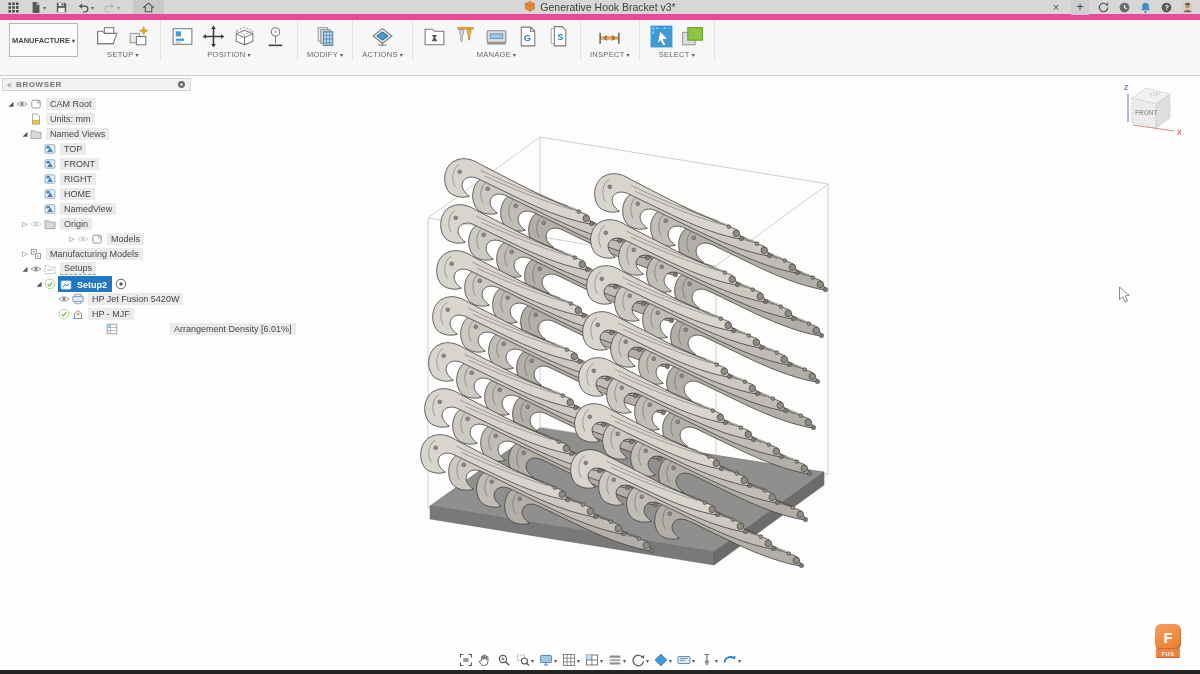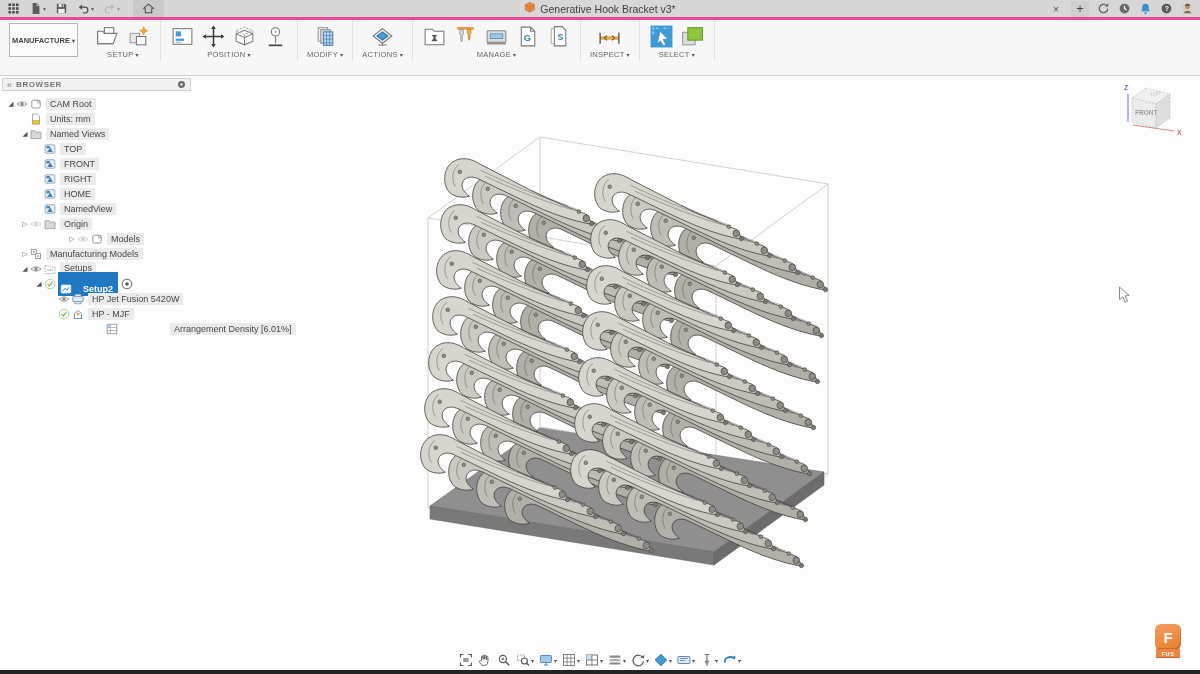--- a/index.html
+++ b/index.html
@@ -1,21 +1,21 @@
 <!DOCTYPE html>
 <html><head>
 <meta charset="utf-8">
 <style>
   * { margin:0; padding:0; box-sizing:border-box; }
   html,body { width:1200px; height:674px; overflow:hidden;
     font-family:"Liberation Sans", sans-serif; background:#fff; }
 
   
   .titlebar { position:relative; height:20px; background:#d7d7d7;
-    border-bottom:3px solid #ec4899; display:flex; align-items:center; }
+    border-bottom:6px solid #ec4899; display:flex; align-items:center; }
   .qa { display:flex; align-items:center; gap:9px; padding-left:7px; height:100%; }
   .qa-item { display:flex; align-items:center; height:100%; cursor:default; }
   .qa-item svg { width:13px; height:13px; }
   .qa-caret { font-size:6px; color:#666; margin-left:1px; }
   .qa-item.dim { opacity:.55; }
   .home-tab { background:#c9c9c9; padding:0 9px; height:100%; display:flex; align-items:center; margin-left:4px; }
   .doc-title { position:absolute; left:50%; top:0; transform:translateX(-50%);
     height:100%; display:flex; align-items:center; gap:5px; font-size:10.5px; color:#3f3f3f; }
   .doc-title svg { width:11px; height:11px; }
   .tb-right { position:absolute; right:6px; top:0; height:100%; display:flex; align-items:center; gap:8px; }
@@ -52,21 +52,21 @@
   .bh-gear svg { width:9px; height:9px; display:block; }
   .tree { margin-top:5px; }
   .trow { height:15px; display:flex; align-items:center; font-size:9px; color:#474747; }
   .tr-exp { width:10px; font-size:6.5px; color:#555; text-align:center; flex:0 0 10px; cursor:default; }
   .tr-status { width:12px; height:12px; margin-right:2px; flex:0 0 12px; cursor:default; }
   .tr-status svg, .tr-type svg { width:12px; height:12px; display:block; }
   .tr-status.dim { opacity:.4; }
   .tr-type { width:13px; height:12px; margin-right:3px; flex:0 0 13px; cursor:default; }
   .tr-label { background:#ebebeb; padding:1px 4px; white-space:nowrap; cursor:default; }
   .tr-label.dashed { border-bottom:1px dashed #9a9a9a; }
-  .trow.selected .tr-sel { background:#1f78c1; display:flex; align-items:center; padding:11px 5px 1px 2px; gap:7px; }
+  .trow.selected .tr-sel { background:#1f78c1; display:flex; align-items:center; padding:3px 5px 1px 2px; gap:1px; }
   .trow.selected .tr-label { background:transparent; color:#fff; font-weight:bold; padding:0; }
   .tr-dot { width:12px; height:12px; margin-left:3px; cursor:default; }
   .tr-dot svg { width:12px; height:12px; display:block; }
 
   
   .viewcube { position:absolute; left:1120px; top:5px; width:72px; height:66px; cursor:default; }
 
   
   #scene { position:absolute; left:0; top:0; width:1200px; height:594px; pointer-events:none; }
 

